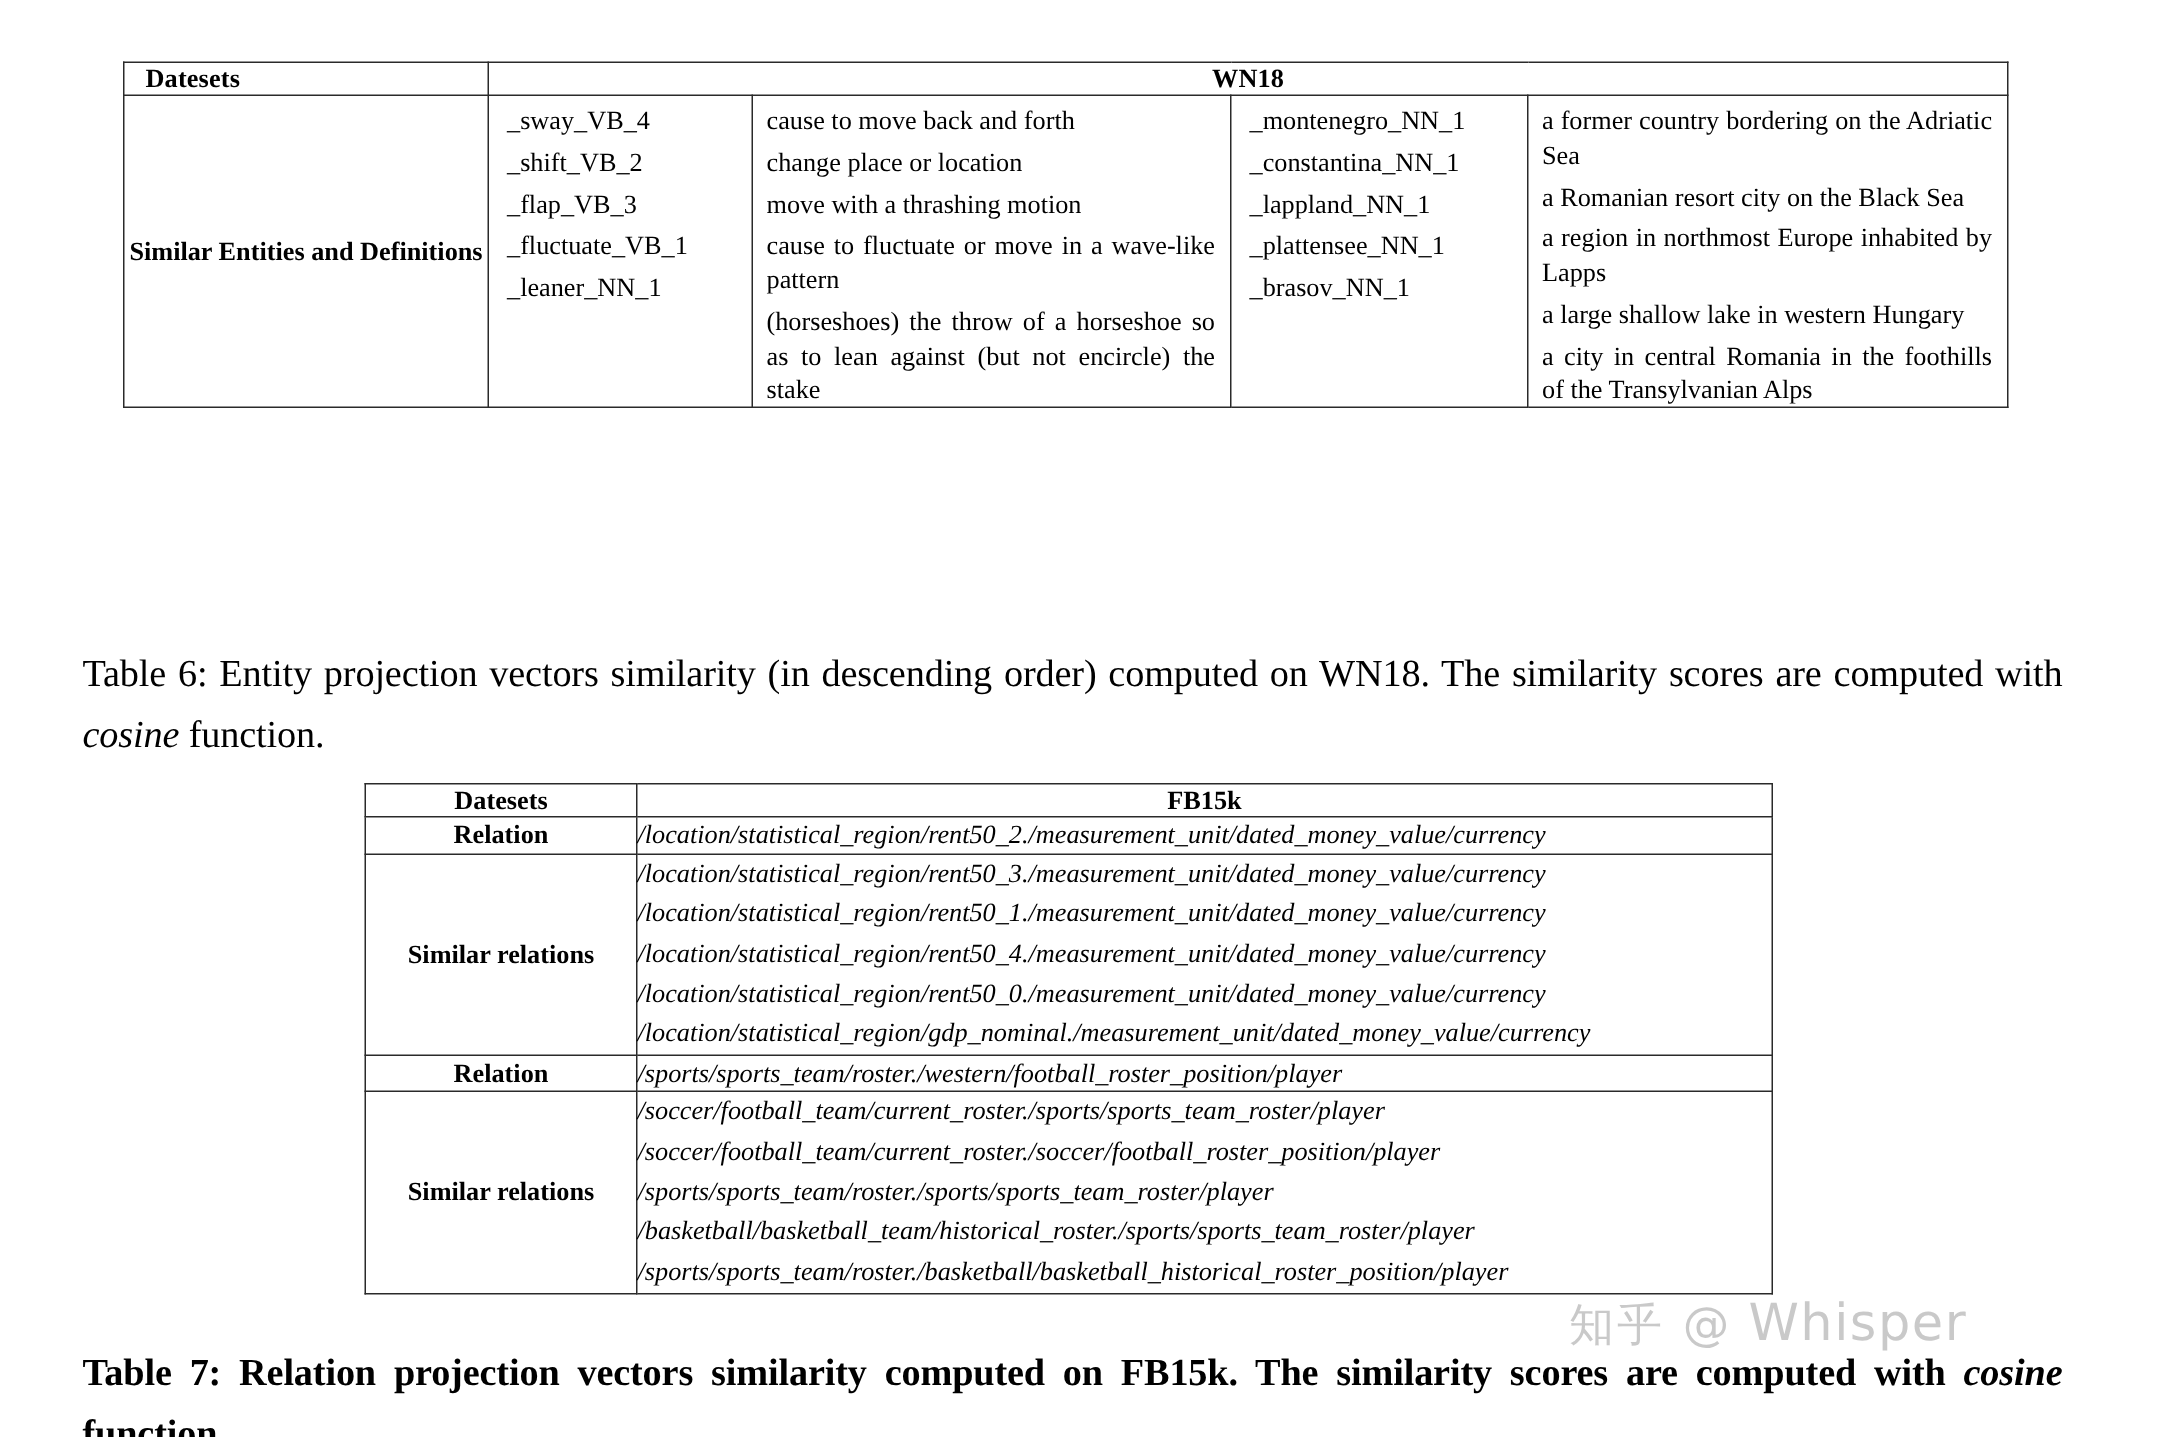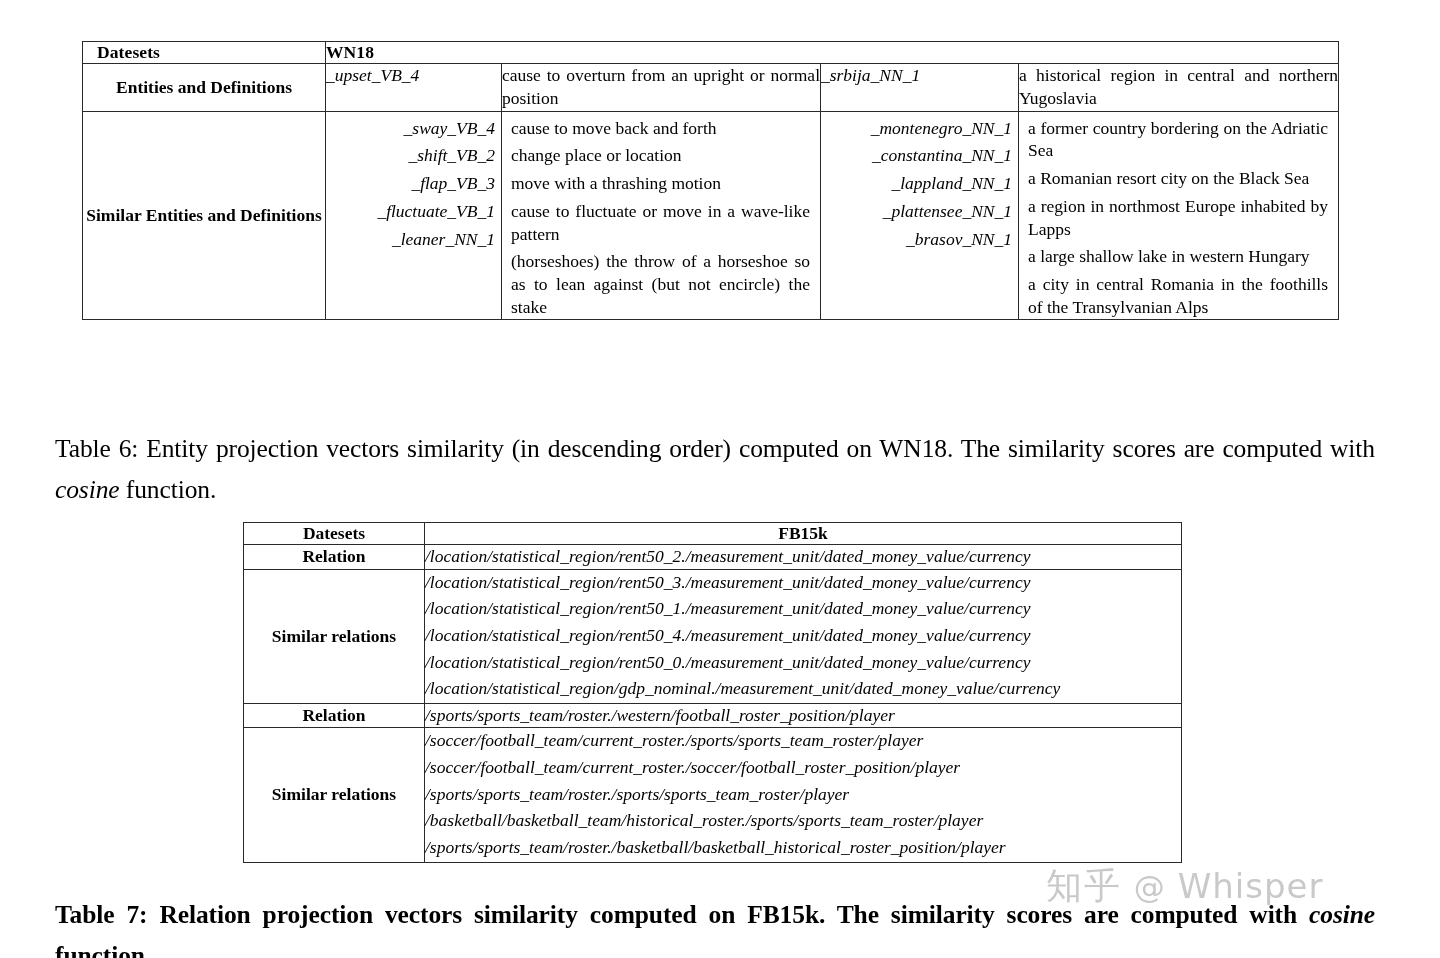--- a/index.html
+++ b/index.html
@@ -31,21 +31,21 @@
     padding: 0;
     vertical-align: top;
   }
   .tbl6 .c-label   { width: 243px; }
   .tbl6 .c-ent-l   { width: 176px; }
   .tbl6 .c-def-l   { width: 319px; }
   .tbl6 .c-ent-r   { width: 198px; }
   .tbl6 .c-def-r   { width: 320px; }
 
   .hdr-cell {
-    text-align: left;
+    text-align: center;
     font-weight: bold;
     padding: 3px 6px 5px 6px;
     letter-spacing: .1px;
   }
   .hdr-cell.left-ind { text-align: left; padding-left: 14px; }
 
   .rowlabel {
     text-align: center;
     font-weight: bold;
     vertical-align: middle !important;
@@ -63,25 +63,23 @@
     padding: 5px 10px 5px 9px;
     line-height: 1.33;
     text-align: justify;
     text-align-last: left;
     hyphens: manual;
   }
 
   
   .stack { padding: 0; }
   .ent-line {
-    font-style: italic;
     padding: 5px 6px 0px 12px;
     line-height: 1.3;
     white-space: nowrap;
-    text-align: right;
   }
   .def-line {
     padding: 5px 10px 0px 9px;
     line-height: 1.3;
     text-align: justify;
     text-align-last: left;
   }
 
   
   .caption {
@@ -132,47 +130,40 @@
     position: absolute;
     left: 1046px;
     top: 862px;
     font-size: 34px;
     color: rgba(120,120,120,0.40);
     font-family: "DejaVu Sans", "Liberation Sans", sans-serif;
     letter-spacing: 1px;
     white-space: nowrap;
     pointer-events: none;
   }
-  .watermark .wm-cn { font-size: 36px; letter-spacing: 2px; }
+  .watermark .wm-cn { font-size: 30px; letter-spacing: 2px; }
   .watermark .wm-at { font-size: 31px; }
 </style>
 </head>
 <body>
 
 <table class="tbl6">
   <colgroup>
     <col class="c-label">
       <col class="c-ent-l">
       <col class="c-def-l">
       <col class="c-ent-r">
       <col class="c-def-r">
   </colgroup>
   <tbody>
     <tr>
       <td class="hdr-cell left-ind">Datesets</td>
       <td class="hdr-cell" colspan="4">WN18</td>
     </tr>
 
-    <tr>
-      <td class="rowlabel">Entities and Definitions</td>
-      <td class="ent">_upset_VB_4</td>
-      <td class="def">cause to overturn from an upright or normal position</td>
-      <td class="ent">_srbija_NN_1</td>
-      <td class="def">a historical region in central and northern Yugoslavia</td>
-    </tr>
 
     <tr>
       <td class="rowlabel">Similar Entities and Definitions</td>
 
       <td class="stack">
         <div class="ent-line">_sway_VB_4</div>
         <div class="ent-line">_shift_VB_2</div>
         <div class="ent-line">_flap_VB_3</div>
         <div class="ent-line">_fluctuate_VB_1</div>
         <div class="ent-line">_leaner_NN_1</div>

